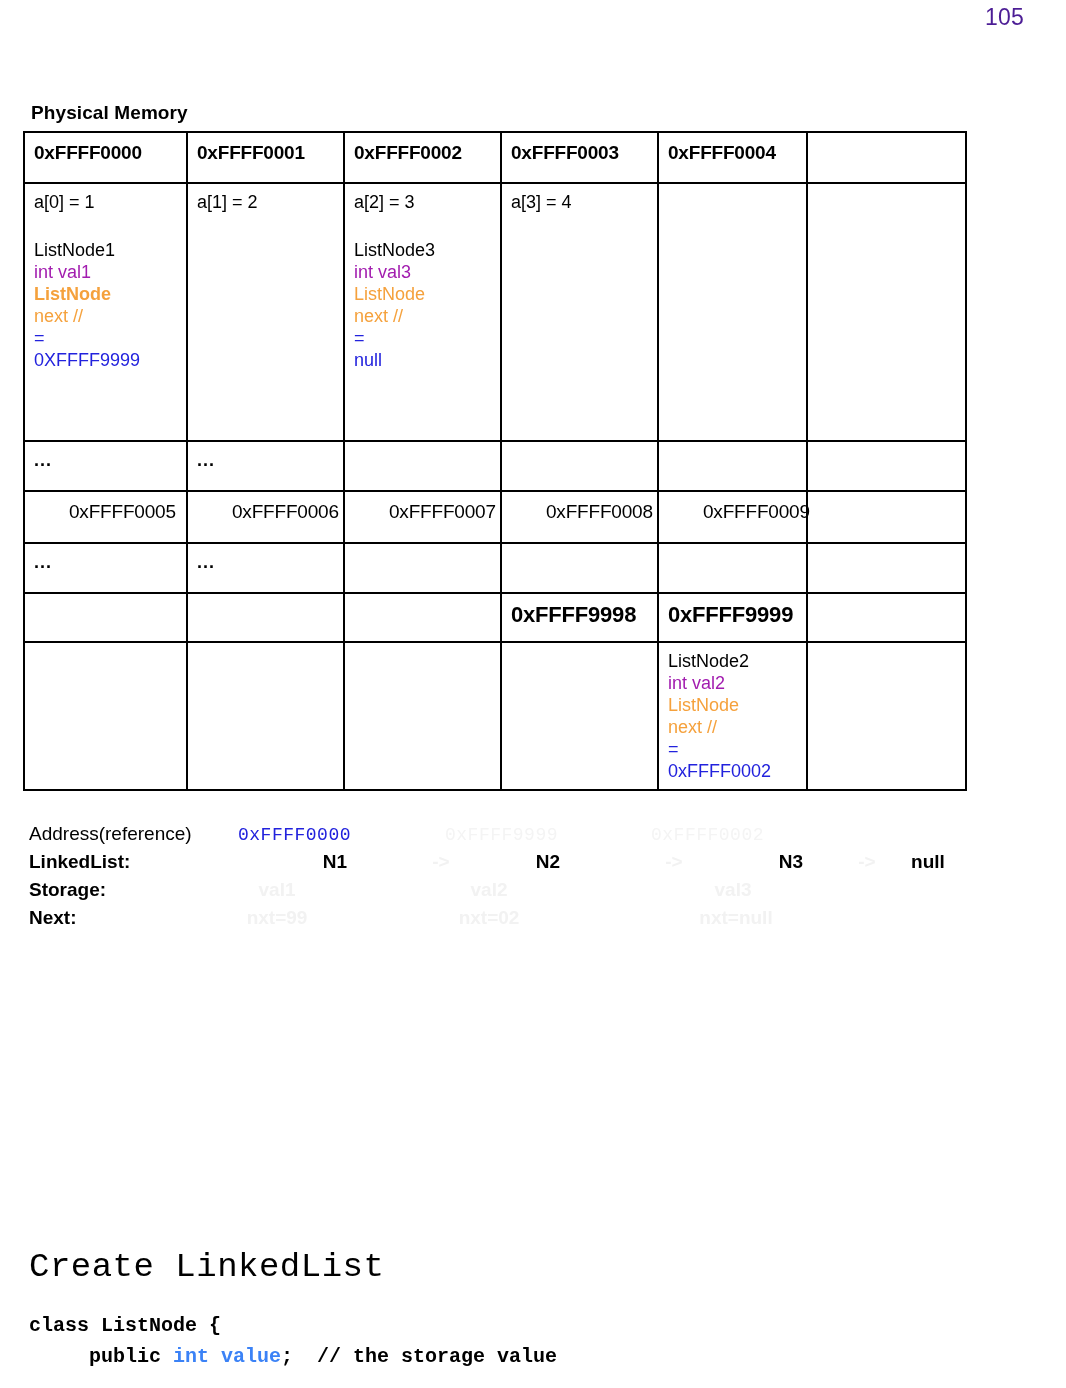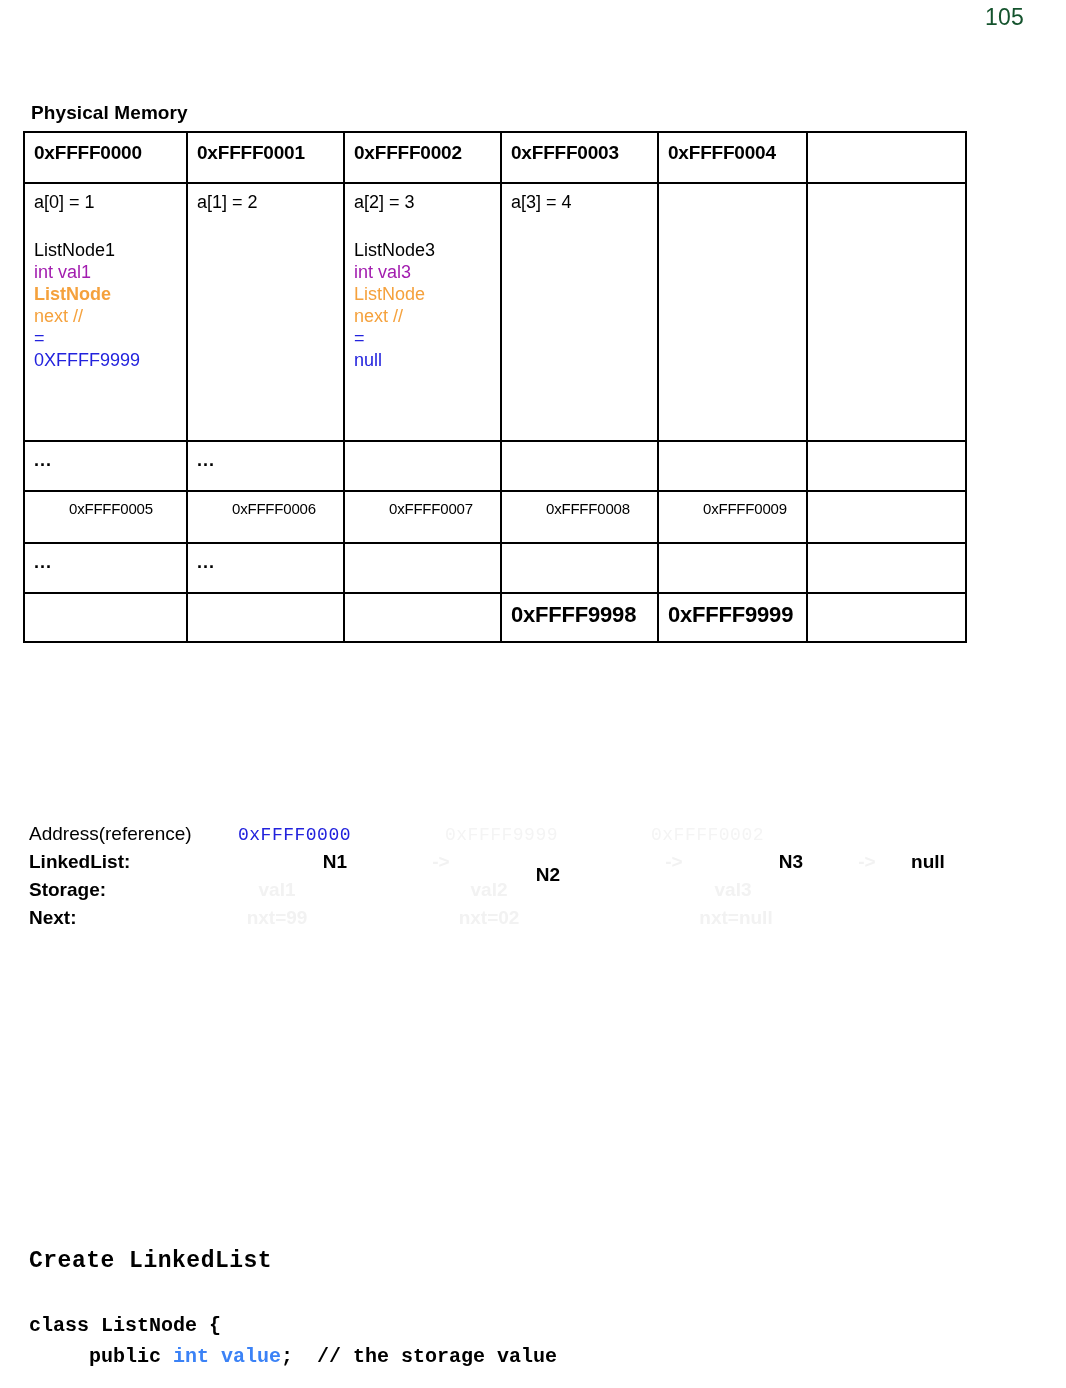--- a/index.html
+++ b/index.html
@@ -16,21 +16,21 @@
     overflow: hidden;
   }
 
   
   .page-number {
     position: absolute;
     top: 4px;
     right: 42px;
     font-size: 23px;
     font-family: "Liberation Sans", sans-serif;
-    color: #14532d;
+    color: #4c1d95;
     letter-spacing: 0.2px;
   }
 
   
   .section-caption {
     position: absolute;
     left: 31px;
     top: 102px;
     font-size: 19px;
     font-weight: bold;
@@ -59,21 +59,21 @@
   col.c0 { width: 163px; }
   col.c1 { width: 157px; }
   col.c2 { width: 157px; }
   col.c3 { width: 157px; }
   col.c4 { width: 149px; }
   col.c5 { width: 159px; }
 
   tr.r-addr-hdr td { height: 35px; font-weight: bold; font-size: 19px; letter-spacing: -0.2px; }
   tr.r-content td   { height: 242px; }
   tr.r-dots td      { height: 34px; }
-  tr.r-addr2 td     { height: 36px; font-weight: normal; font-size: 15px; letter-spacing: -0.2px; padding-left: 44px;}
+  tr.r-addr2 td     { height: 36px; font-weight: normal; font-size: 19px; letter-spacing: -0.2px; padding-left: 44px;}
   tr.r-dots2 td     { height: 34px; }
   tr.r-addr3 td     { height: 33px; font-weight: bold; font-size: 22px; letter-spacing: -0.2px;}
   tr.r-content2 td  { height: 128px; }
 
   .dots { font-weight: bold; letter-spacing: 1px; }
 
   .arr-line { display: block; margin-bottom: 26px; }
   .node-name { display: block; color: #000000; }
   .t-red    { color: #a21caf; }
   .t-orange { color: #f5a13c; }
@@ -117,22 +117,22 @@
   }
   .addr-active { color: #2222dd; }
   .ghost { color: #f2f2f2; }
   .ghost-mono { color: #f4f4f4; }
 
   
   .code-title {
     position: absolute;
     left: 29px;
     top: 1248px;
-    font-size: 23px;
-    font-weight: bold;
+    font-size: 34px;
+    font-weight: normal;
     font-family: "Liberation Mono", monospace;
     letter-spacing: 0.5px;
   }
   .code-body {
     position: absolute;
     left: 29px;
     top: 1310px;
     font-size: 20px;
     font-weight: bold;
     font-family: "Liberation Mono", monospace;
@@ -234,37 +234,56 @@
 
     <tr class="r-addr3">
       <td></td>
       <td></td>
       <td></td>
       <td>0xFFFF9998</td>
       <td>0xFFFF9999</td>
       <td></td>
     </tr>
 
+    <tr class="r-content2">
+      <td></td>
+      <td></td>
+      <td></td>
+      <td></td>
+      <td>
+        <span class="nodeblock">
+          <span class="node-name">ListNode2</span>
+          <span class="t-red">int val2</span>
+          <span class="t-orange">ListNode</span>
+          <span>
+              <span class="t-orange">next // </span>
+              <span class="t-blue">=</span>
+            </span>
+          <span class="t-blue">0xFFFF0002</span>
+        </span>
+      </td>
+      <td></td>
+    </tr>
   </tbody>
 </table>
 
 <div class="diagram">
 
   <div class="row" style="top:0px;">
     <div class="dg-label plain" style="top:0px;">Address(reference)</div>
     <div class="dg-mono addr-active" style="left:209px; top:2px;">0xFFFF0000</div>
     <div class="dg-mono ghost-mono" style="left:416px; top:2px;">0xFFFF9999</div>
     <div class="dg-mono ghost-mono" style="left:622px; top:2px;">0xFFFF0002</div>
   </div>
 
   <div class="row" style="top:28px;">
     <div class="dg-label" style="top:0px;">LinkedList:</div>
     <div class="dg-cell" style="left:306px; top:0px;">N1</div>
     <div class="dg-cell ghost" style="left:412px; top:0px;">-&gt;</div>
-    <div class="dg-cell" style="left:519px; top:13px;">N2</div>
+    <div class="dg-cell" style="left:519px; top:0px;">N2</div>
     <div class="dg-cell ghost" style="left:645px; top:0px;">-&gt;</div>
     <div class="dg-cell" style="left:762px; top:0px;">N3</div>
     <div class="dg-cell ghost" style="left:838px; top:0px;">-&gt;</div>
     <div class="dg-cell" style="left:899px; top:0px;">null</div>
   </div>
 
   <div class="row" style="top:56px;">
     <div class="dg-label" style="top:0px;">Storage:</div>
     <div class="dg-cell ghost" style="left:248px; top:0px;">val1</div>
     <div class="dg-cell ghost" style="left:460px; top:0px;">val2</div>

